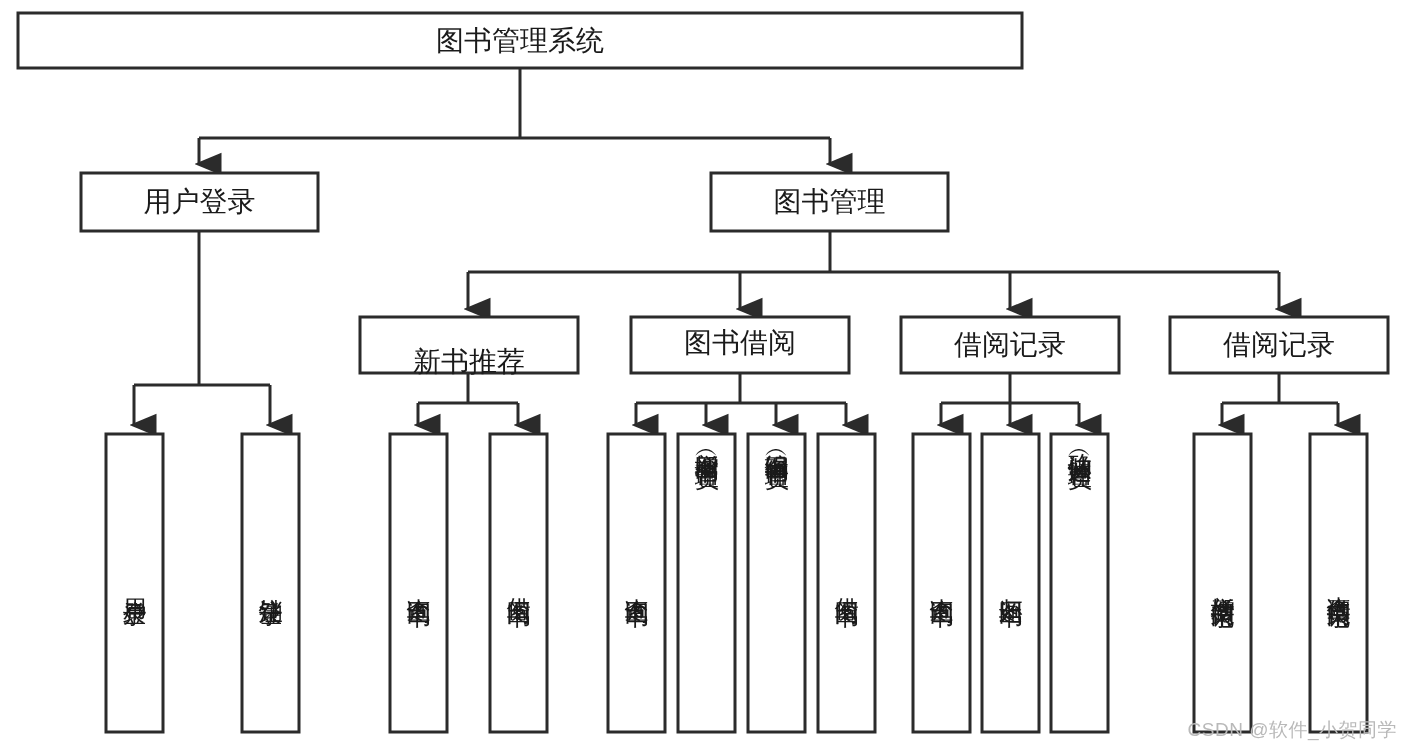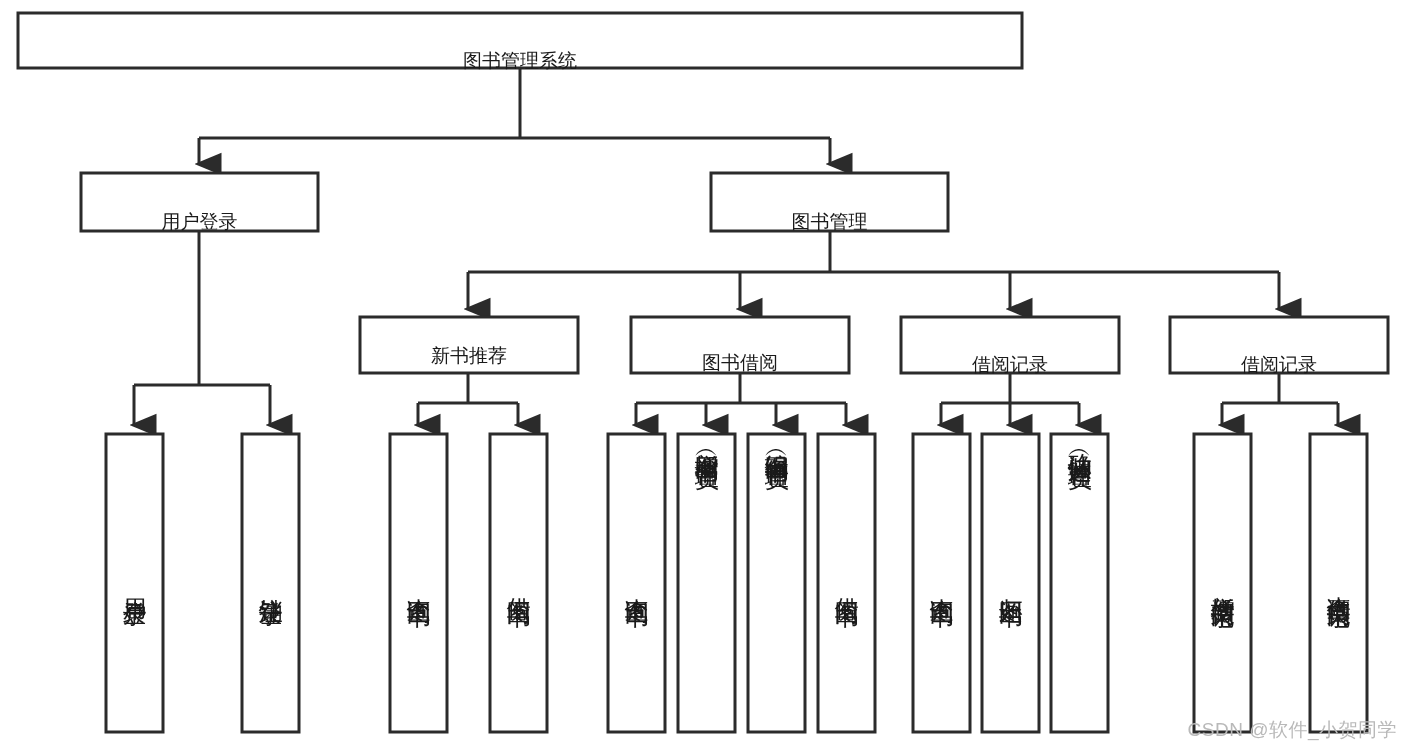--- a/index.html
+++ b/index.html
@@ -40,22 +40,22 @@
     font-size:24px;
     line-height:1.18;
     color:#1a1a1a;
     letter-spacing:2px;
     white-space:nowrap;
   }
   .htext{
     position:absolute;
     display:flex;align-items:center;justify-content:center;
     font-family:"Liberation Sans","DejaVu Sans",sans-serif;
-    font-size:19px;color:#1a1a1a;
-    box-sizing:border-box;pointer-events:none;margin-top:20px;
+    font-size:28px;color:#1a1a1a;
+    box-sizing:border-box;pointer-events:none;
   }
 </style>
 </head>
 <body>
 
 <div id="diagram-root">
 
   <svg id="tree" viewBox="0 0 1405 747">
     <defs>
       <marker id="arrow" viewBox="0 0 12 12" refX="6" refY="10" markerWidth="9" markerHeight="9" orient="auto-start-reverse">
@@ -145,21 +145,21 @@
 
     <rect class="node-box" x="1194" y="434" width="57" height="298"></rect>
     <rect class="node-box" x="1310" y="434" width="57" height="298"></rect>
   </svg>
 
   <div class="htext" style="left:18px;top:13px;width:1004px;height:55px;">图书管理系统</div>
 
   <div class="htext" style="left:81px;top:173px;width:237px;height:58px;">用户登录</div>
   <div class="htext" style="left:711px;top:173px;width:237px;height:58px;">图书管理</div>
 
-  <div class="htext" style="left:360px;top:308px;width:218px;height:56px;">新书推荐</div>
+  <div class="htext" style="left:360px;top:334px;width:218px;height:56px;">新书推荐</div>
   <div class="htext" style="left:631px;top:317px;width:218px;height:52px;">图书借阅</div>
   <div class="htext" style="left:901px;top:317px;width:218px;height:56px;">借阅记录</div>
   <div class="htext" style="left:1170px;top:317px;width:218px;height:56px;">借阅记录</div>
 
   <div class="leaf-text-wrap" style="left:106px;top:434px;width:57px;height:298px;">
     <span class="vtext">用户登录</span>
   </div>
   <div class="leaf-text-wrap" style="left:242px;top:434px;width:57px;height:298px;">
     <span class="vtext">注销登录</span>
   </div>

